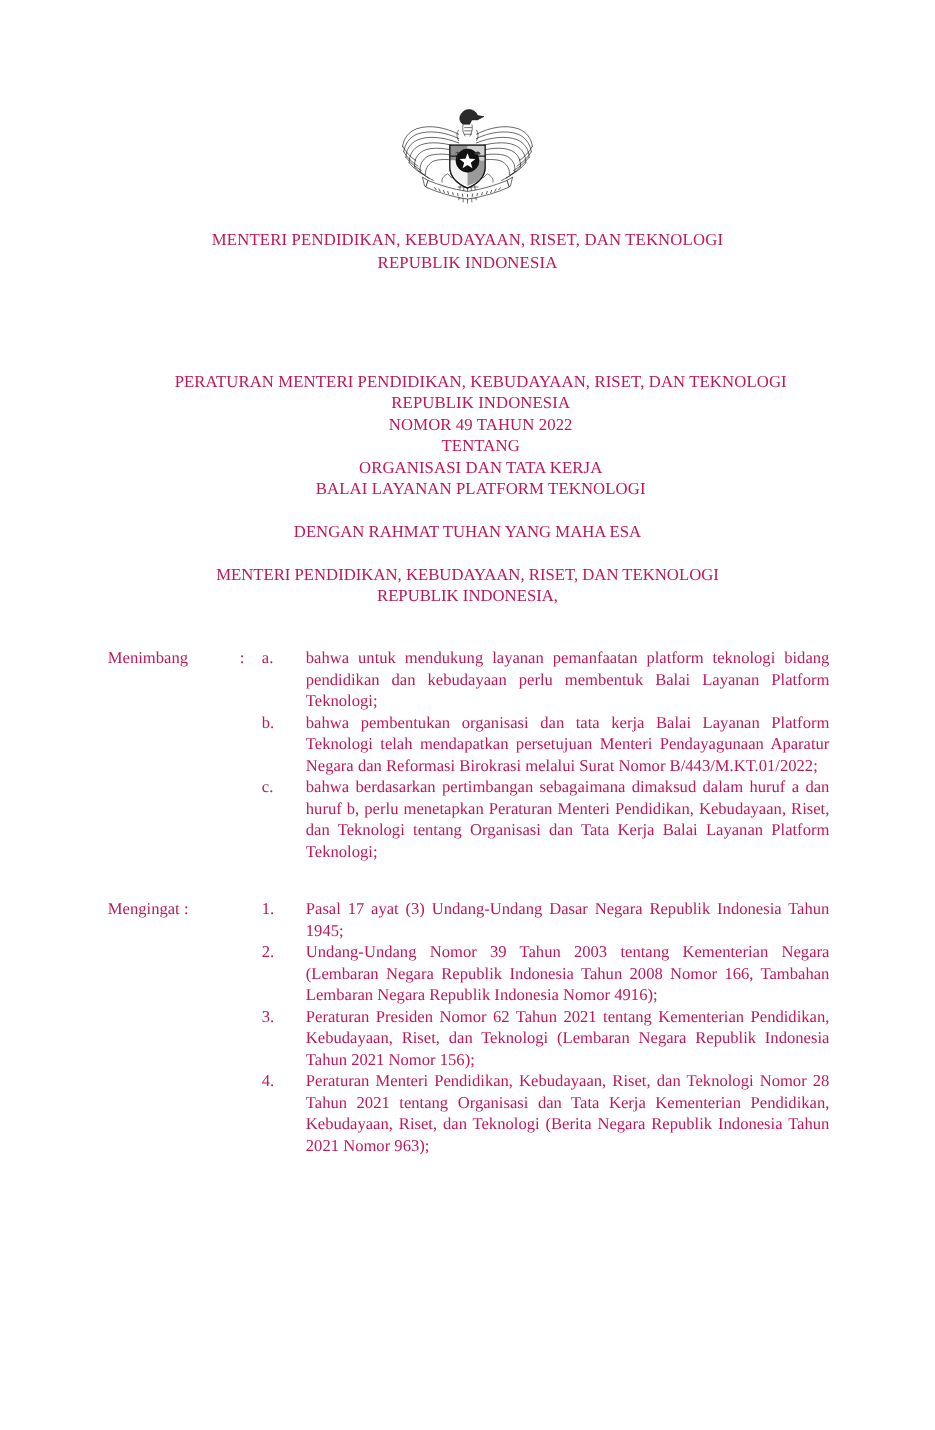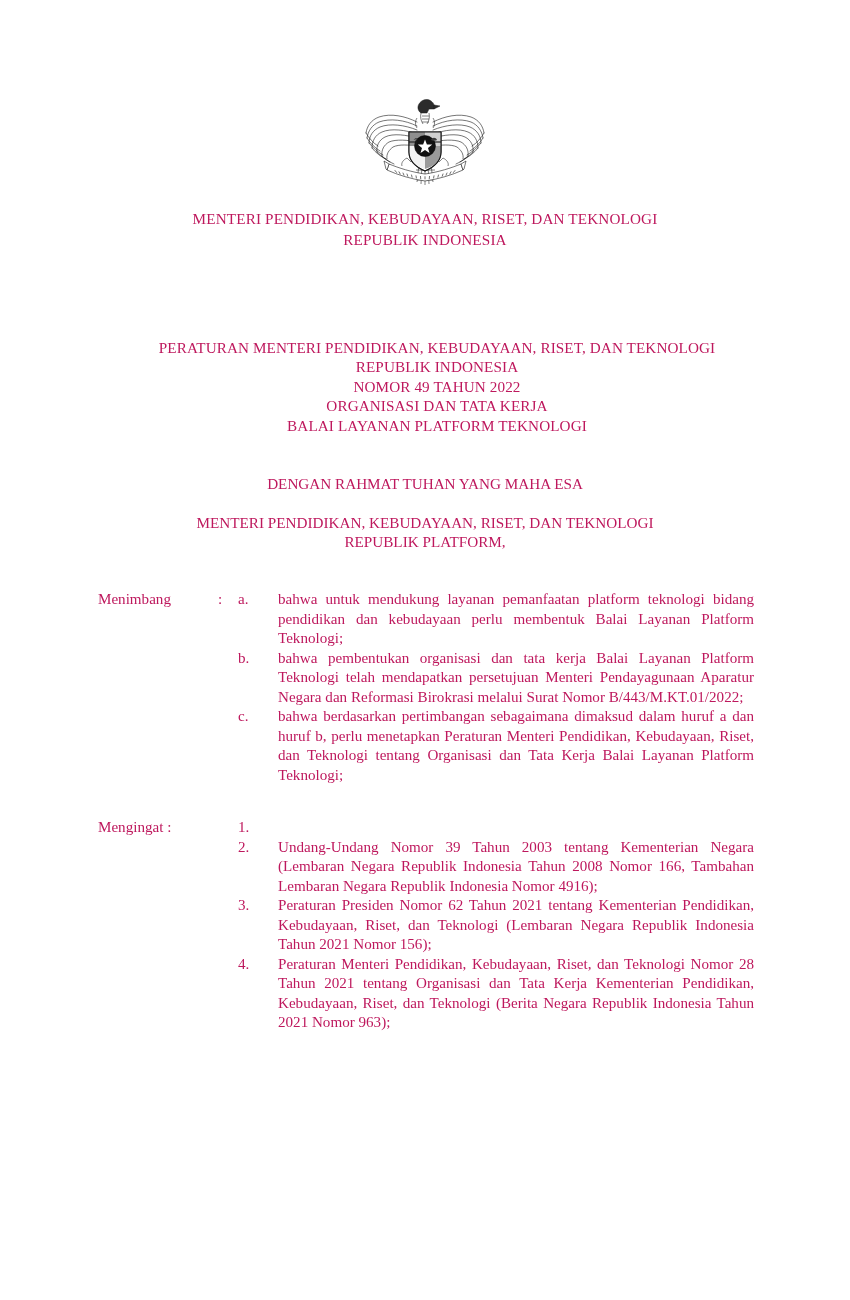--- a/index.html
+++ b/index.html
@@ -214,29 +214,30 @@
 
   <div class="doc-header">
     <div>MENTERI PENDIDIKAN, KEBUDAYAAN, RISET, DAN TEKNOLOGI</div>
     <div>REPUBLIK INDONESIA</div>
   </div>
 
   <div class="title-block">
     <span class="ln">PERATURAN MENTERI PENDIDIKAN, KEBUDAYAAN, RISET, DAN TEKNOLOGI</span>
     <span class="ln">REPUBLIK INDONESIA</span>
     <span class="ln">NOMOR 49 TAHUN 2022</span>
+    <span class="ln">TENTANG</span>
     <span class="ln">ORGANISASI DAN TATA KERJA</span>
     <span class="ln">BALAI LAYANAN PLATFORM TEKNOLOGI</span>
   </div>
 
   <div class="invocation">DENGAN RAHMAT TUHAN YANG MAHA ESA</div>
 
   <div class="enacting">
     <span class="ln">MENTERI PENDIDIKAN, KEBUDAYAAN, RISET, DAN TEKNOLOGI</span>
-    <span class="ln">REPUBLIK PLATFORM,</span>
+    <span class="ln">REPUBLIK INDONESIA,</span>
   </div>
 
   <div class="clauses">
 
     <div class="clause-group">
       <div class="clause-row">
         <div class="clause-label">Menimbang</div>
         <div class="clause-colon">:</div>
         <div class="clause-marker">a.</div>
         <div class="clause-text">bahwa untuk mendukung layanan pemanfaatan platform teknologi bidang pendidikan dan kebudayaan perlu membentuk Balai Layanan Platform Teknologi;</div>
@@ -252,20 +253,21 @@
         <div class="clause-colon"></div>
         <div class="clause-marker">c.</div>
         <div class="clause-text">bahwa berdasarkan pertimbangan sebagaimana dimaksud dalam huruf a dan huruf b, perlu menetapkan Peraturan Menteri Pendidikan, Kebudayaan, Riset, dan Teknologi tentang Organisasi dan Tata Kerja Balai Layanan Platform Teknologi;</div>
       </div>
     </div>
 
     <div class="clause-group">
       <div class="clause-row">
         <div class="clause-label" style="flex:0 0 140px;width:140px;">Mengingat :</div>
         <div class="clause-marker">1.</div>
+        <div class="clause-text">Pasal 17 ayat (3) Undang-Undang Dasar Negara Republik Indonesia Tahun 1945;</div>
       </div>
       <div class="clause-row">
         <div class="clause-label" style="flex:0 0 140px;width:140px;"></div>
         <div class="clause-marker">2.</div>
         <div class="clause-text">Undang-Undang Nomor 39 Tahun 2003 tentang Kementerian Negara (Lembaran Negara Republik Indonesia Tahun 2008 Nomor 166, Tambahan Lembaran Negara Republik Indonesia Nomor 4916);</div>
       </div>
       <div class="clause-row">
         <div class="clause-label" style="flex:0 0 140px;width:140px;"></div>
         <div class="clause-marker">3.</div>
         <div class="clause-text">Peraturan Presiden Nomor 62 Tahun 2021 tentang Kementerian Pendidikan, Kebudayaan, Riset, dan Teknologi (Lembaran Negara Republik Indonesia Tahun 2021 Nomor 156);</div>

